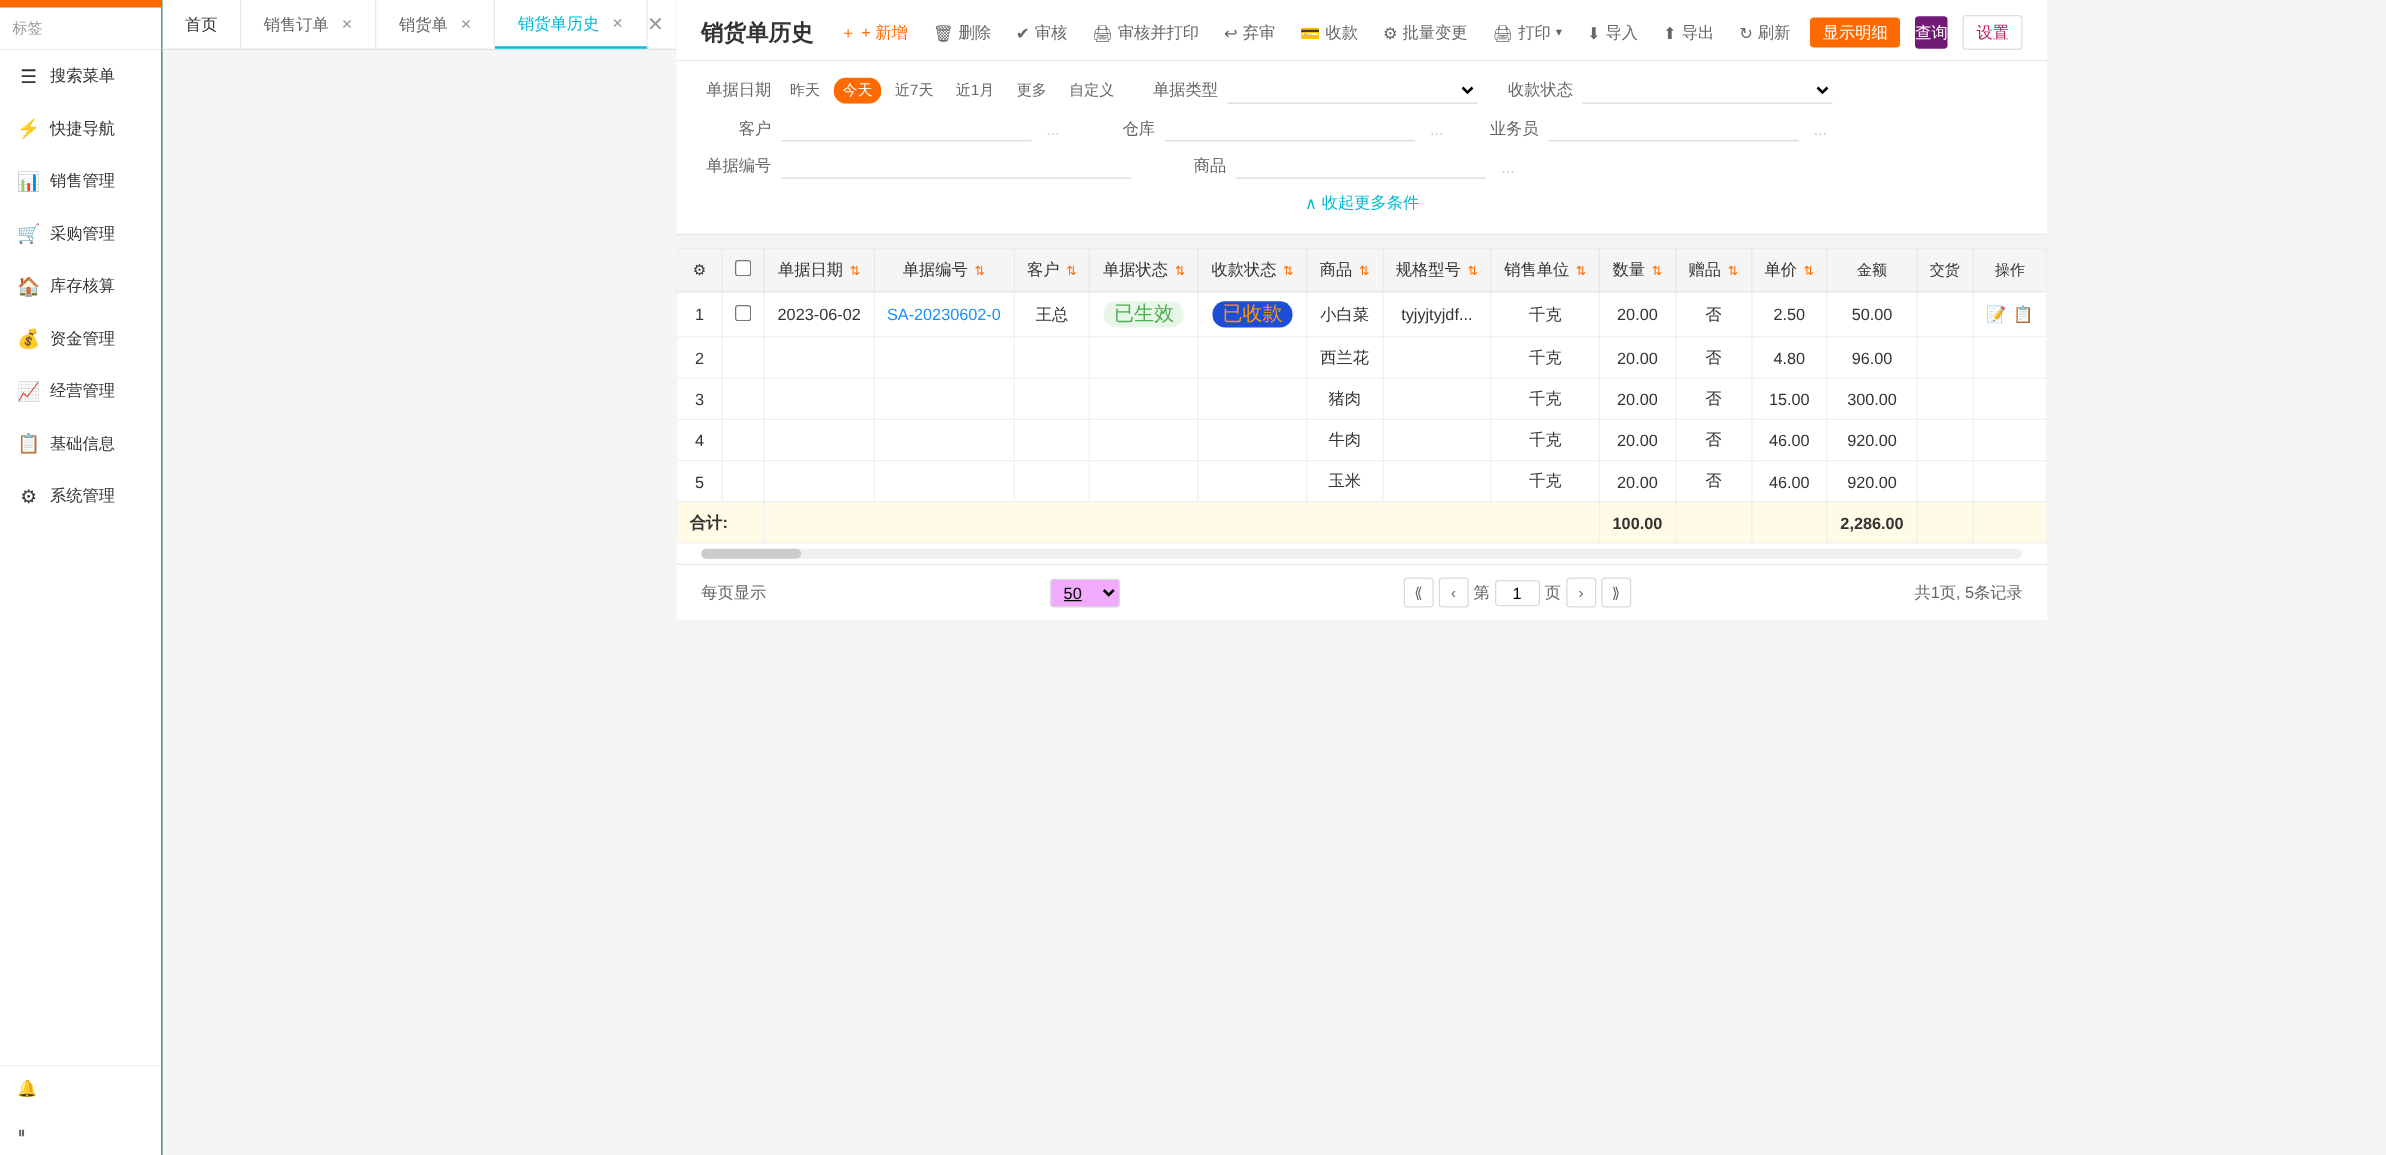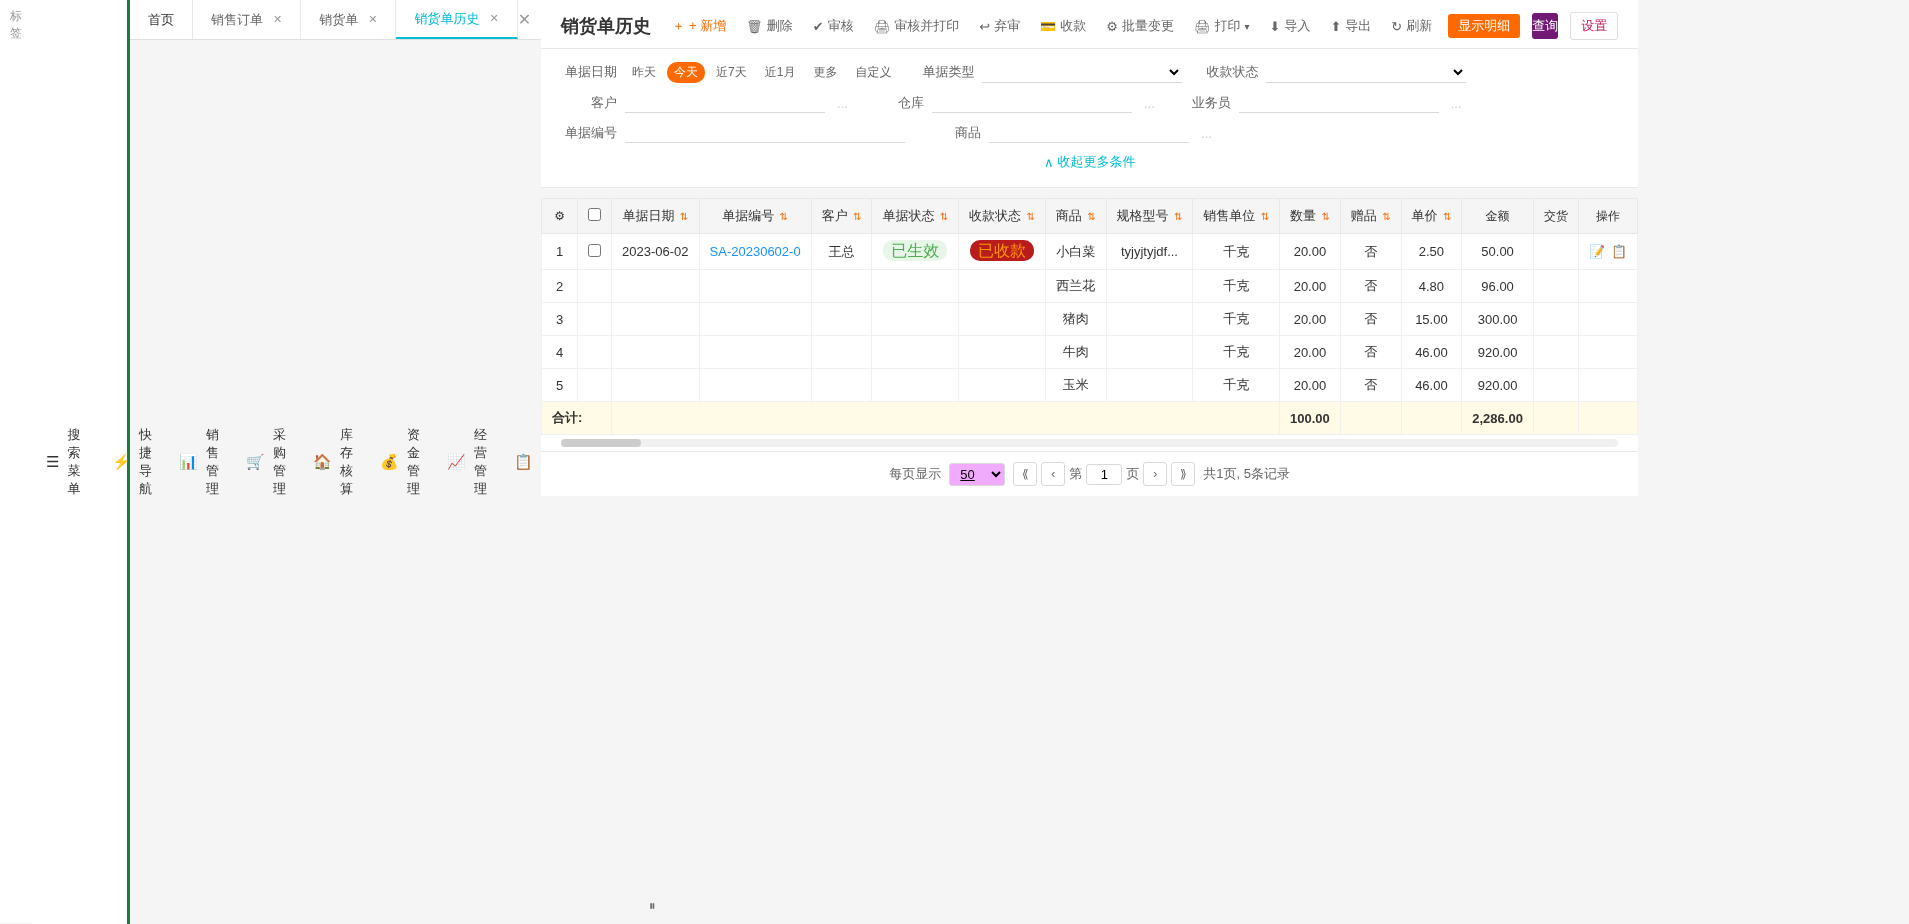--- a/index.html
+++ b/index.html
@@ -1,19 +1,19 @@
 <!DOCTYPE html>
 <html><head>
   <meta charset="utf-8">
   <style>
     * { box-sizing: border-box; margin: 0; padding: 0; font-family: 'Microsoft YaHei', Arial, sans-serif; font-size: 13px; }
     body { display: flex; height: 924px; overflow: hidden; background: #f5f5f5; }
 
     
-    .sidebar { width: 130px; background: #fff; border-right: 3px solid #15803d; display: flex; flex-direction: row; height: 100%; }
+    .sidebar { width: 130px; background: #fff; border-right: 1px solid #15803d; display: flex; flex-direction: column; height: 100%; }
     .sidebar-top { background: #ff6a00; height: 6px; }
     .sidebar-logo { padding: 8px 10px; font-size: 12px; color: #999; border-bottom: 1px solid #f0f0f0; }
     .sidebar-item { display: flex; align-items: center; gap: 8px; padding: 12px 14px; cursor: pointer; color: #333; transition: background 0.2s; }
     .sidebar-icon { width: 18px; height: 18px; display: flex; align-items: center; justify-content: center; font-size: 15px; }
     .sidebar-label { font-size: 13px; }
     .sidebar-bottom { margin-top: auto; border-top: 1px solid #f0f0f0; }
     .sidebar-bottom-item { display: flex; align-items: center; gap: 8px; padding: 10px 14px; cursor: pointer; color: #666; }
 
     
     .main { flex: 1; display: flex; flex-direction: row; overflow: hidden; }
@@ -53,25 +53,25 @@
 
     
     .table-area { background: #fff; margin: 10px 0 0 0; flex: 1; overflow: auto; }
     .data-table { width: 100%; border-collapse: collapse; }
     .data-table th { background: #f5f5f5; border: 1px solid #e8e8e8; padding: 8px 10px; text-align: center; color: #333; font-weight: normal; white-space: nowrap; font-size: 12px; }
     .data-table td { border: 1px solid #f0f0f0; padding: 7px 10px; text-align: center; color: #333; font-size: 13px; }
     .data-table .col-settings { width: 36px; }
     .data-table .col-cb { width: 32px; }
     .status-badge { padding: 2px 8px; border-radius: 10px; font-size: 16px; }
     .status-valid { background: #e8f5e9; color: #4caf50; }
-    .status-paid { background: #b91c1c; color: #ff9800; }
+    .status-paid { background: #1d4ed8; color: #ff9800; }
     .sort-icon { color: #ff6a00; font-size: 10px; margin-left: 2px; }
 
     
-    .pagination-bar { background: #fff; border-top: 1px solid #e8e8e8; padding: 10px 20px; display: flex; align-items: center; justify-content: center; gap: 8px; }
+    .pagination-bar { background: #fff; border-top: 1px solid #e8e8e8; padding: 10px 20px; display: flex; align-items: center; justify-content: space-between; gap: 8px; }
     .page-size-label { color: #666; }
     .page-size-select { border: 1px solid #d9d9d9; border-radius: 3px; padding: 2px 6px; font-size: 13px; background: #f0abfc; text-decoration: underline; }
     .page-nav { display: flex; align-items: center; gap: 4px; }
     .page-nav-btn { width: 24px; height: 24px; display: flex; align-items: center; justify-content: center; border: 1px solid #d9d9d9; border-radius: 3px; cursor: pointer; color: #666; background: #fff; font-size: 12px; }
     .page-input { width: 36px; border: 1px solid #d9d9d9; border-radius: 3px; text-align: center; padding: 2px; font-size: 13px; }
     .page-info { color: #666; font-size: 13px; }
 
     
     .scroll-bar-area { background: #fff; padding: 4px 0; display: flex; align-items: center; }
     .scroll-track { height: 8px; background: #f0f0f0; border-radius: 4px; margin: 0 20px; flex: 1; }

